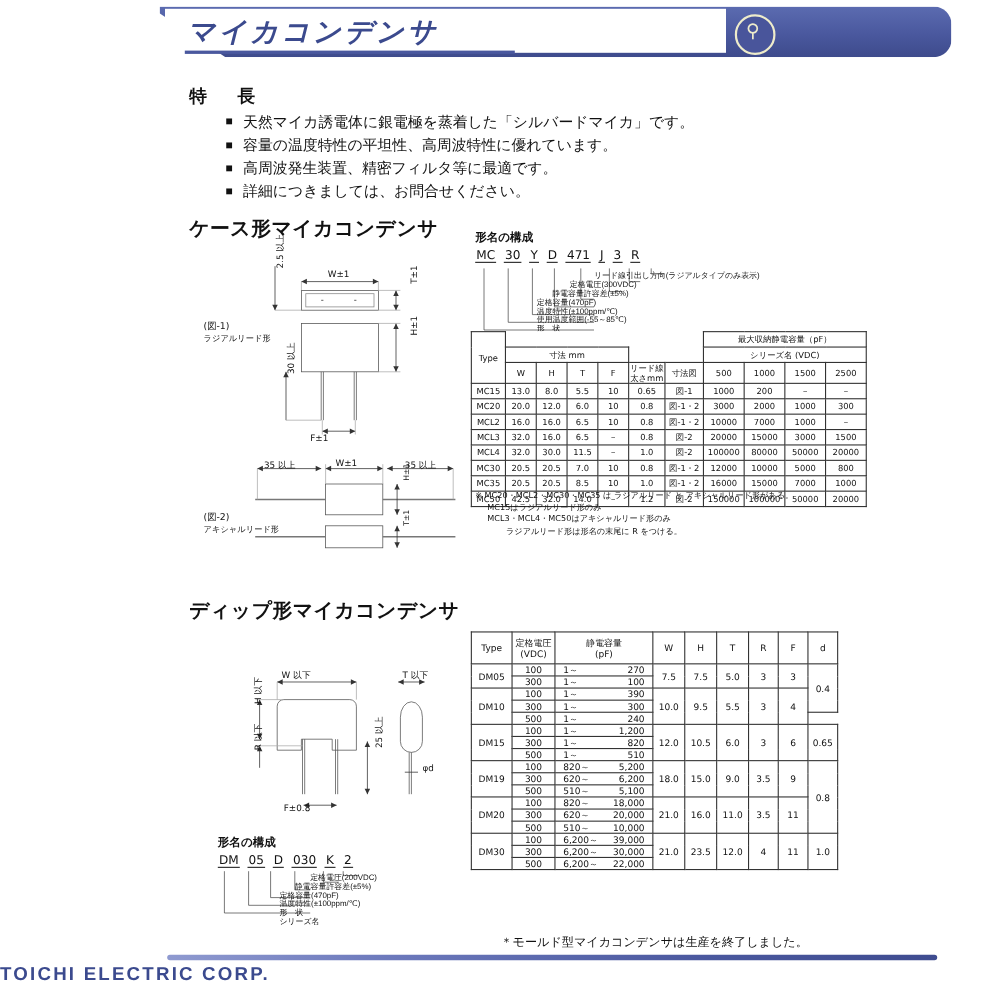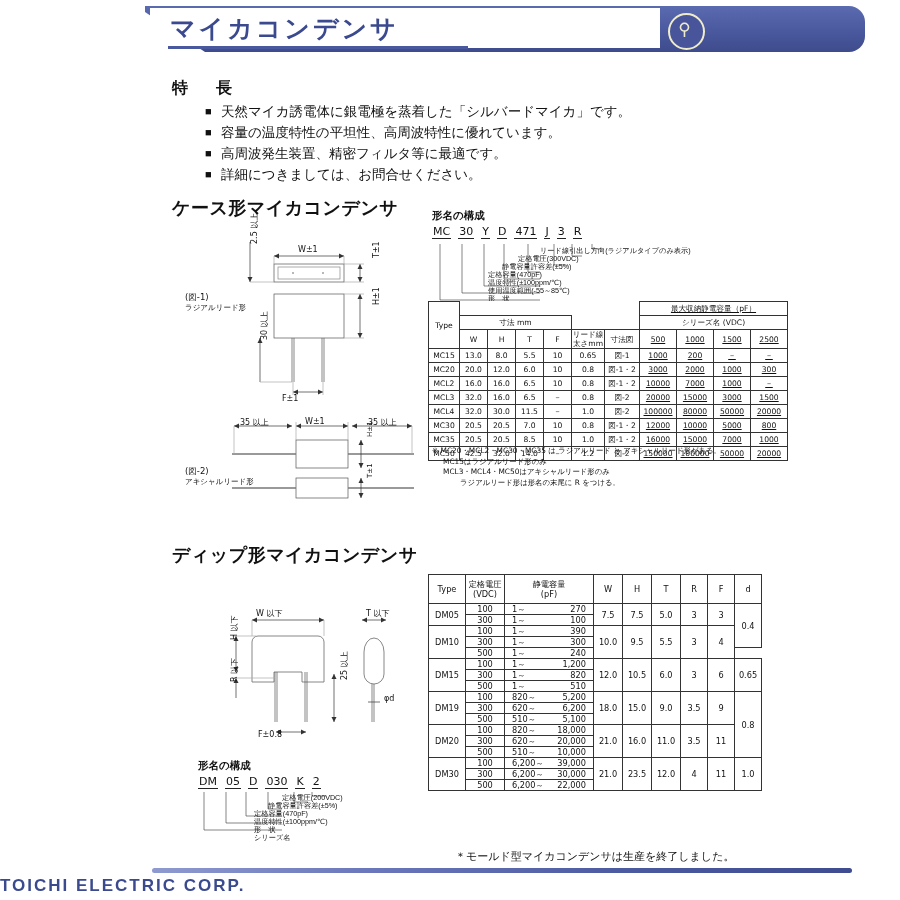--- a/index.html
+++ b/index.html
@@ -23,20 +23,21 @@
   }
   .hdr-white{
     position:absolute;left:150px;top:8px;width:510px;height:40px;
     background:#ffffff;
   }
   .hdr-title{
     position:absolute;left:170px;top:12px;
     font-size:25px;letter-spacing:3px;font-weight:700;
     color:#3b4a8e;
     font-family:"DejaVu Sans",sans-serif;
+    font-style:italic;
   }
   .hdr-rule{
     position:absolute;left:168px;top:46px;width:300px;height:3px;
     background:#4a589e;
   }
   .logo-circle{
     position:absolute;left:668px;top:13px;width:33px;height:33px;
     border-radius:50%;
     border:2.5px solid #eeeccb;
     background:#49559b;
@@ -73,21 +74,21 @@
   .tbl1 td,.tbl1 th,.tbl2 td,.tbl2 th{
     border:1px solid #333;text-align:center;font-weight:400;
     padding:0;
   }
   .tbl1{left:428px;top:301px;}
   .tbl1 th,.tbl1 td{font-size:7.6px;height:13px;line-height:9px;}
   .tbl1 .t-type{width:30px;}
   .tbl1 .t-dim{width:27px;}
   .tbl1 .t-lead{width:32px;}
   .tbl1 .t-fig{width:34px;}
-  .tbl1 .t-cap{width:36px;text-decoration:underline;}
+  .tbl1 .t-cap{width:36px;}
 
   .tbl2{left:428px;top:574px;}
   .tbl2 th,.tbl2 td{font-size:8.2px;line-height:10px;}
   .tbl2 .c-type{width:36px;}
   .tbl2 .c-volt{width:38px;}
   .tbl2 .c-cap{width:88px;}
   .tbl2 .c-d{width:26px;}
   .cap-cell{display:flex;justify-content:space-between;padding:0 7px;}
 
   

